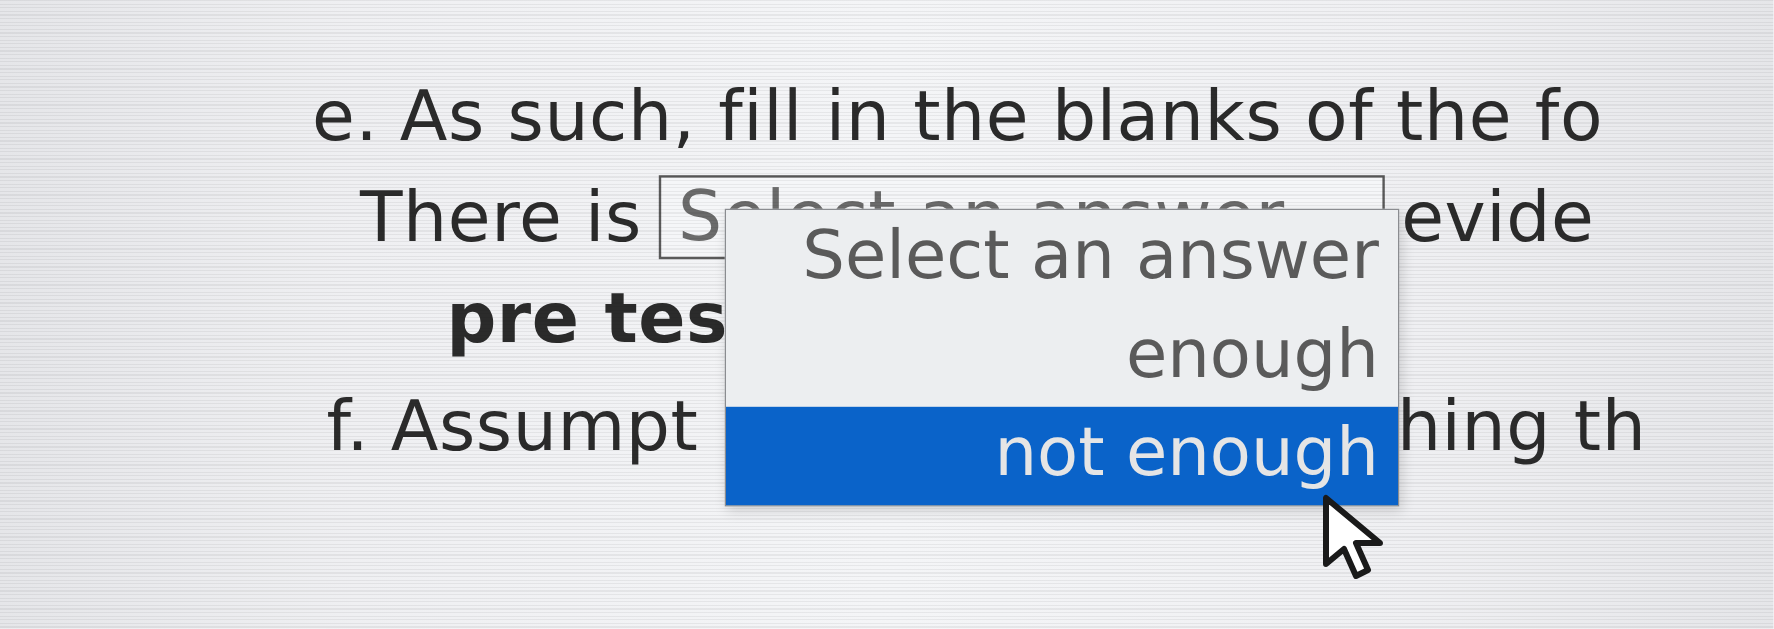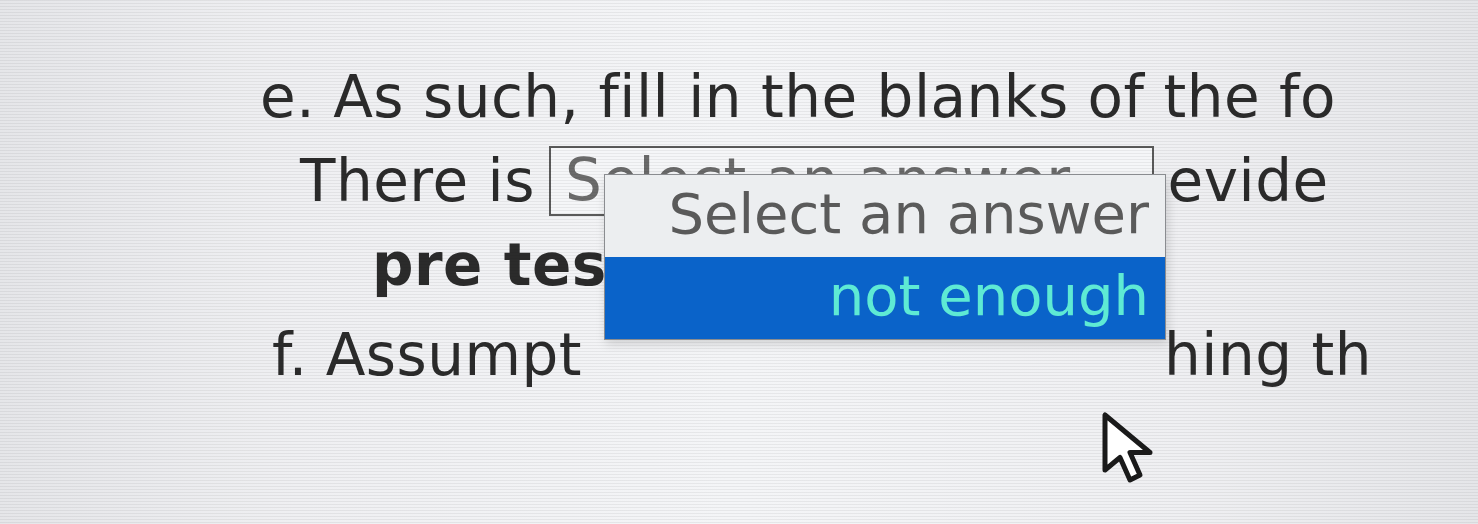--- a/index.html
+++ b/index.html
@@ -87,21 +87,21 @@
     color: #5a5a5a;
     z-index: 5;
   }
   .dropdown .opt {
     padding: 4px 16px 8px 16px;
     line-height: 1.25;
     cursor: default;
   }
   .dropdown .opt.hover {
     background: #0a63c9;
-    color: #5eead4;
+    color: #e5e5e5;
   }
 
   
   .cursor {
     position: absolute;
     left: 1100px;
     top: 410px;
     z-index: 10;
     pointer-events: none;
   }
@@ -139,20 +139,21 @@
       <span style="width:18px"></span>
       <span>Assumpt</span>
       <span style="width:582px"></span>
       <span>hing th</span>
     </div>
 
   </div>
 
   <div class="dropdown">
     <div class="opt">Select an answer</div>
+    <div class="opt">enough</div>
     <div class="opt hover">not enough</div>
   </div>
 
   <div class="cursor">
     <svg width="60" height="80" viewBox="0 0 24 32">
       <path d="M2 2 L2 24 L8 19 L12 28 L16 26 L12 17 L20 17 Z" fill="#ffffff" stroke="#1a1a1a" stroke-width="2" stroke-linejoin="round"></path>
     </svg>
   </div>
 
   <div class="scanlines"></div>

